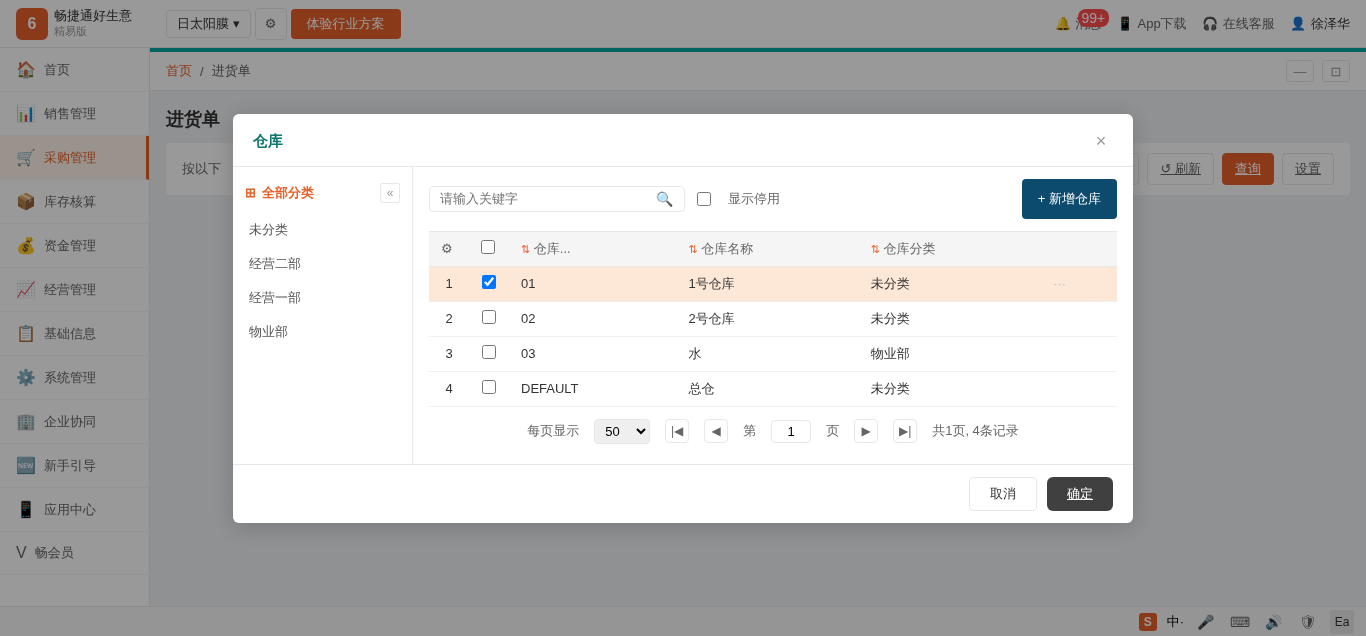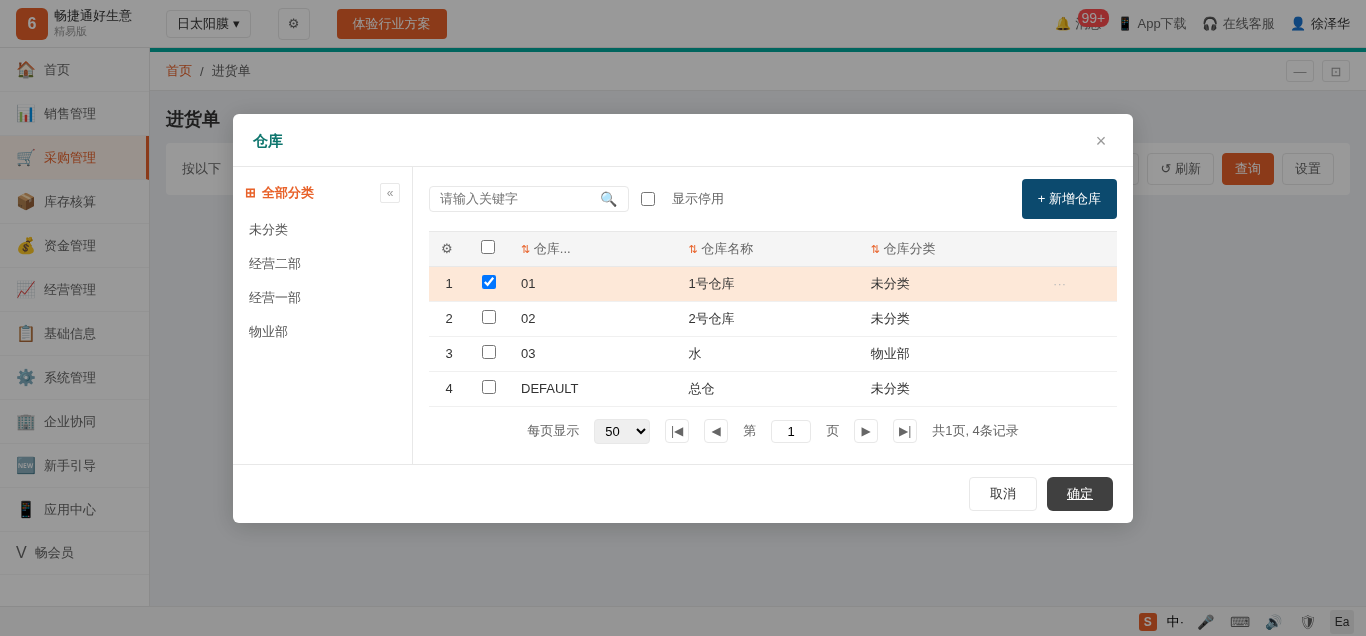--- a/index.html
+++ b/index.html
@@ -22,21 +22,21 @@
     .logo-icon {
       width: 32px; height: 32px;
       background: #e8622a;
       border-radius: 6px;
       display: flex; align-items: center; justify-content: center;
       color: #fff; font-size: 16px; font-weight: bold;
     }
     .logo-text { font-size: 13px; color: #333; line-height: 1.3; }
     .logo-sub { font-size: 11px; color: #999; }
     .header-middle {
-      display: flex; align-items: center; gap: 27px; flex: 1;
+      display: flex; align-items: center; gap: 4px; flex: 1;
     }
     .branch-selector {
       display: flex; align-items: center; gap: 4px;
       border: 1px solid #e8e8e8; border-radius: 4px;
       padding: 4px 10px; cursor: pointer; color: #333;
       font-size: 13px;
     }
     .gear-btn {
       width: 32px; height: 32px;
       display: flex; align-items: center; justify-content: center;
@@ -106,21 +106,21 @@
     .page-title { font-size: 18px; font-weight: bold; color: #333; margin-bottom: 12px; }
     .toolbar {
       display: flex; align-items: center; gap: 8px;
       margin-bottom: 12px;
       background: #fff; padding: 10px 16px; border-radius: 4px;
     }
     .filter-label { color: #666; font-size: 13px; }
     .action-btn {
       padding: 6px 12px; border-radius: 4px; border: 1px solid #e8e8e8;
       background: #fff; cursor: pointer; font-size: 13px; color: #666;
-      display: flex; align-items: center; gap: 4px;
+      display: flex; align-items: center; gap: 4px; text-decoration: underline;
     }
     .action-btn.orange { background: #e8622a; color: #fff; border-color: #e8622a; }
 
     
     .overlay {
       position: fixed; top: 0; left: 0; right: 0; bottom: 0;
       background: rgba(0,0,0,0.4);
       z-index: 200;
       display: flex; align-items: center; justify-content: center;
     }
@@ -186,21 +186,21 @@
       overflow: hidden;
       padding: 12px 16px;
     }
     .modal-toolbar {
       display: flex; align-items: center; gap: 12px;
       margin-bottom: 12px;
     }
     .search-box {
       display: flex; align-items: center;
       border: 1px solid #e8e8e8; border-radius: 4px;
-      padding: 4px 10px; width: 200px;
+      padding: 4px 10px; width: 256px;
       background: #fff;
     }
     .search-input {
       border: none; outline: none; font-size: 13px;
       width: 100%; color: #333;
     }
     .search-icon { color: #bbb; font-size: 14px; }
     .show-disabled {
       display: flex; align-items: center; gap: 17px;
       color: #666; font-size: 13px;

